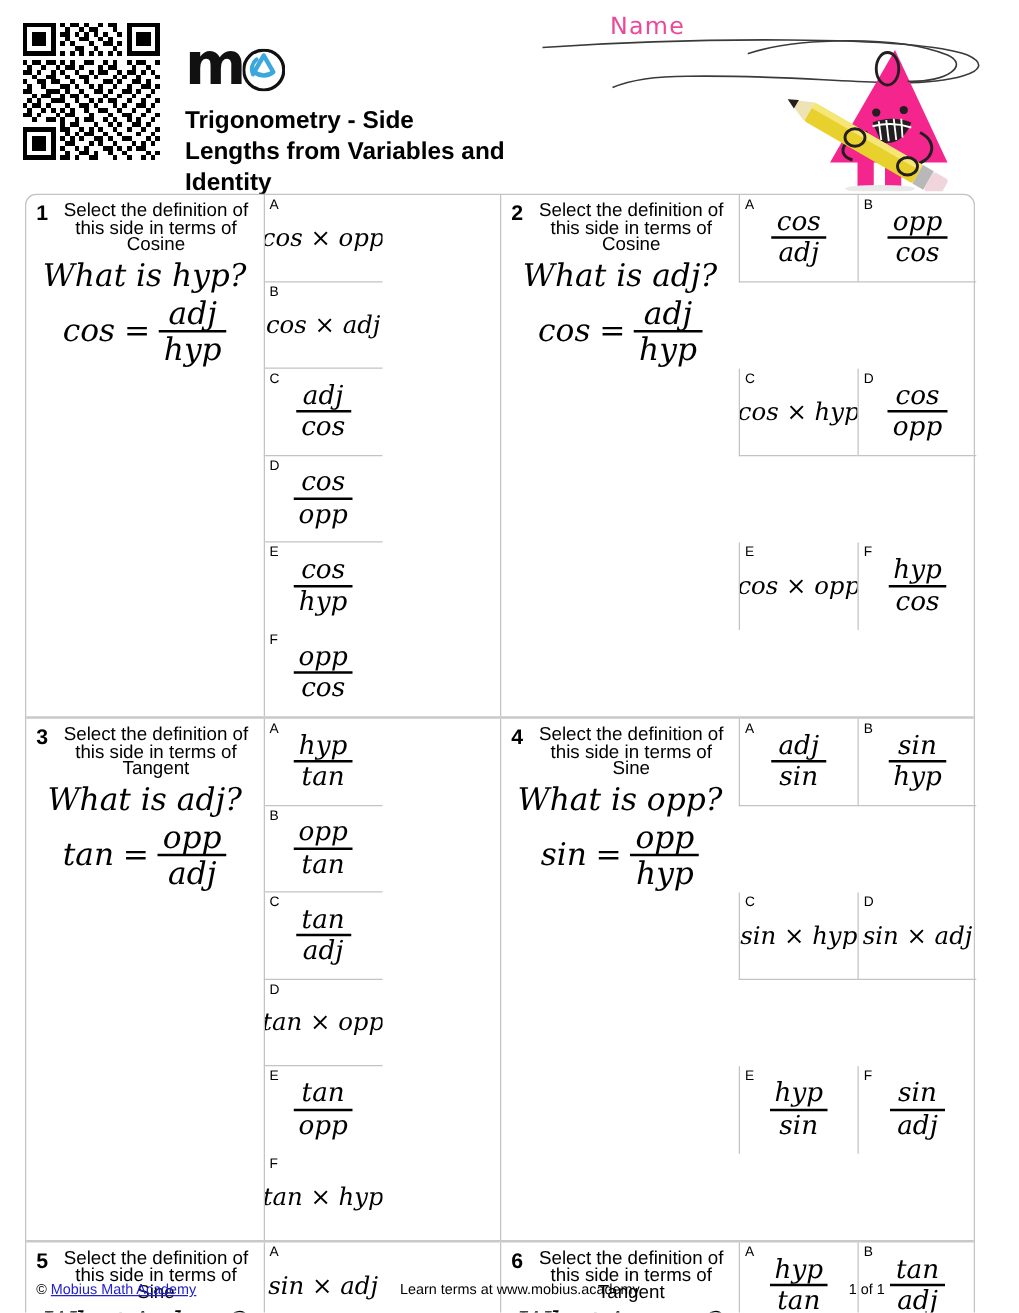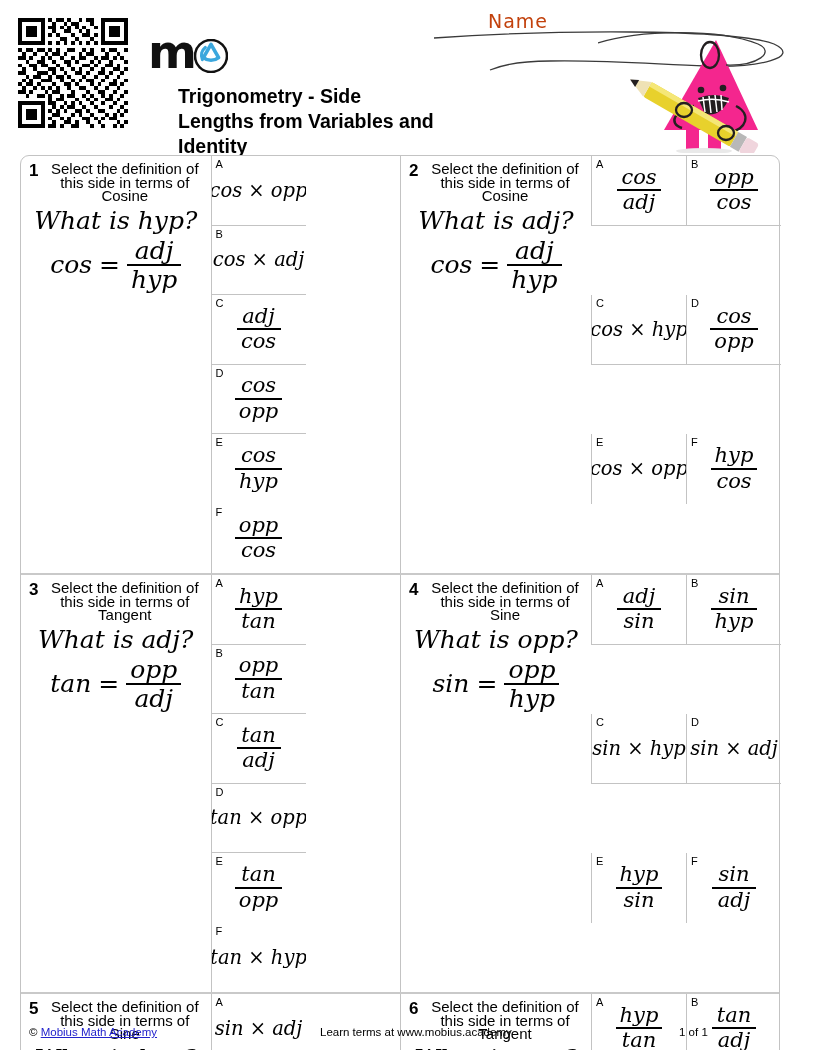--- a/index.html
+++ b/index.html
@@ -56,35 +56,34 @@
     margin: 0 -1px;
   }
   .worksheet-title {
     font-family: "Liberation Sans", sans-serif;
     font-weight: bold;
     font-size: 19.5px;
     line-height: 25px;
     color: #000;
     margin-top: 6px;
     width: 260px;
-    margin-left: 30px;
   }
 
   .name-area {
     position: absolute;
     left: 430px; top: 8px;
     width: 360px;
     height: 50px;
   }
   .name-label {
     position: absolute;
     left: 58px; top: 2px;
     font-family: "DejaVu Sans", sans-serif;
     font-size: 19px;
-    color: #c2410c;
+    color: #ec4899;
     letter-spacing: 1px;
   }
   .name-swoosh {
     position: absolute;
     left: 0; top: 0;
     width: 360px; height: 125px;
     pointer-events: none;
   }
 
   .mascot {

